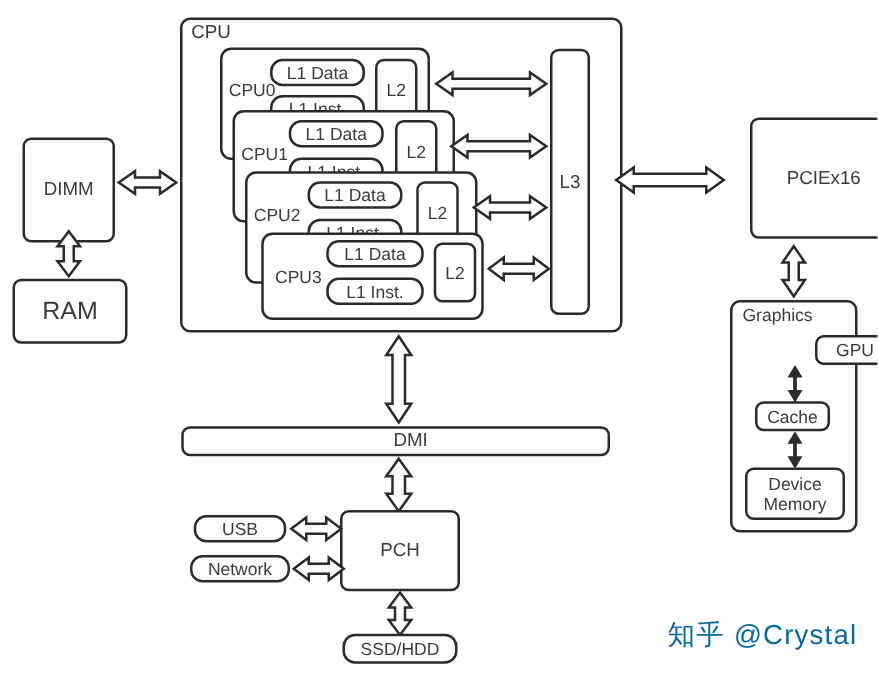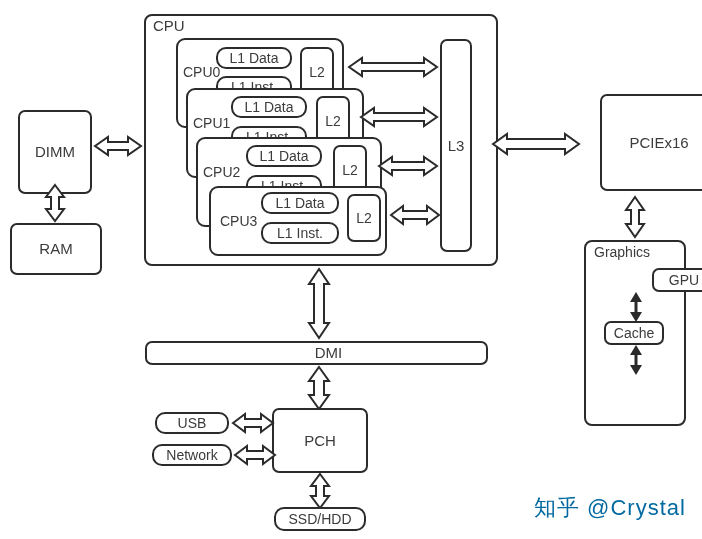--- a/index.html
+++ b/index.html
@@ -70,21 +70,21 @@
 </style>
 </head>
 <body>
 
 <div id="stage">
 
   <div class="box r7" style="left:18px; top:110px; width:74px; height:84px; font-size:15px;">
     <span>DIMM</span>
   </div>
 
-  <div class="box r7" style="left:10px; top:223px; width:92px; height:52px; font-size:15px;">
+  <div class="box r7" style="left:10px; top:223px; width:92px; height:52px; font-size:20px;">
     <span>RAM</span>
   </div>
 
   <div class="arrow" style="left:40px; top:184px; width:30px; height:38px;">
     <svg width="30" height="38" viewBox="0 0 30 38">
       <polygon points="15,1 24,13 19,13 19,25 24,25 15,37 6,25 11,25 11,13 6,13" fill="#ffffff" stroke="#2b2b2b" stroke-width="2" stroke-linejoin="miter"></polygon>
     </svg>
   </div>
 
   <div class="arrow" style="left:94px; top:130px; width:48px; height:32px;">
@@ -204,20 +204,24 @@
   </div>
 
   <div class="arrow" style="left:626px; top:344px; width:20px; height:32px;">
     <svg width="20" height="32" viewBox="0 0 20 32">
       <line x1="10" y1="4" x2="10" y2="28" stroke="#2b2b2b" stroke-width="3"></line>
       <polygon points="10,1 16,11 4,11" fill="#2b2b2b"></polygon>
       <polygon points="10,31 16,21 4,21" fill="#2b2b2b"></polygon>
     </svg>
   </div>
 
+  <div class="box r7" style="left:596px; top:374px; width:80px; height:42px; font-size:14px; flex-direction:column;">
+    <span>Device</span>
+    <span>Memory</span>
+  </div>
 
   <div class="arrow" style="left:304px; top:268px; width:30px; height:72px;">
     <svg width="30" height="72" viewBox="0 0 30 72">
       <polygon points="15,1 25,16 20,16 20,55 25,55 15,70 5,55 10,55 10,16 5,16" fill="#ffffff" stroke="#2b2b2b" stroke-width="2" stroke-linejoin="miter"></polygon>
     </svg>
   </div>
 
   <div class="box r7" style="left:145px; top:341px; width:343px; height:24px; font-size:15px;padding-left:24px;">
     <span>DMI</span>
   </div>

